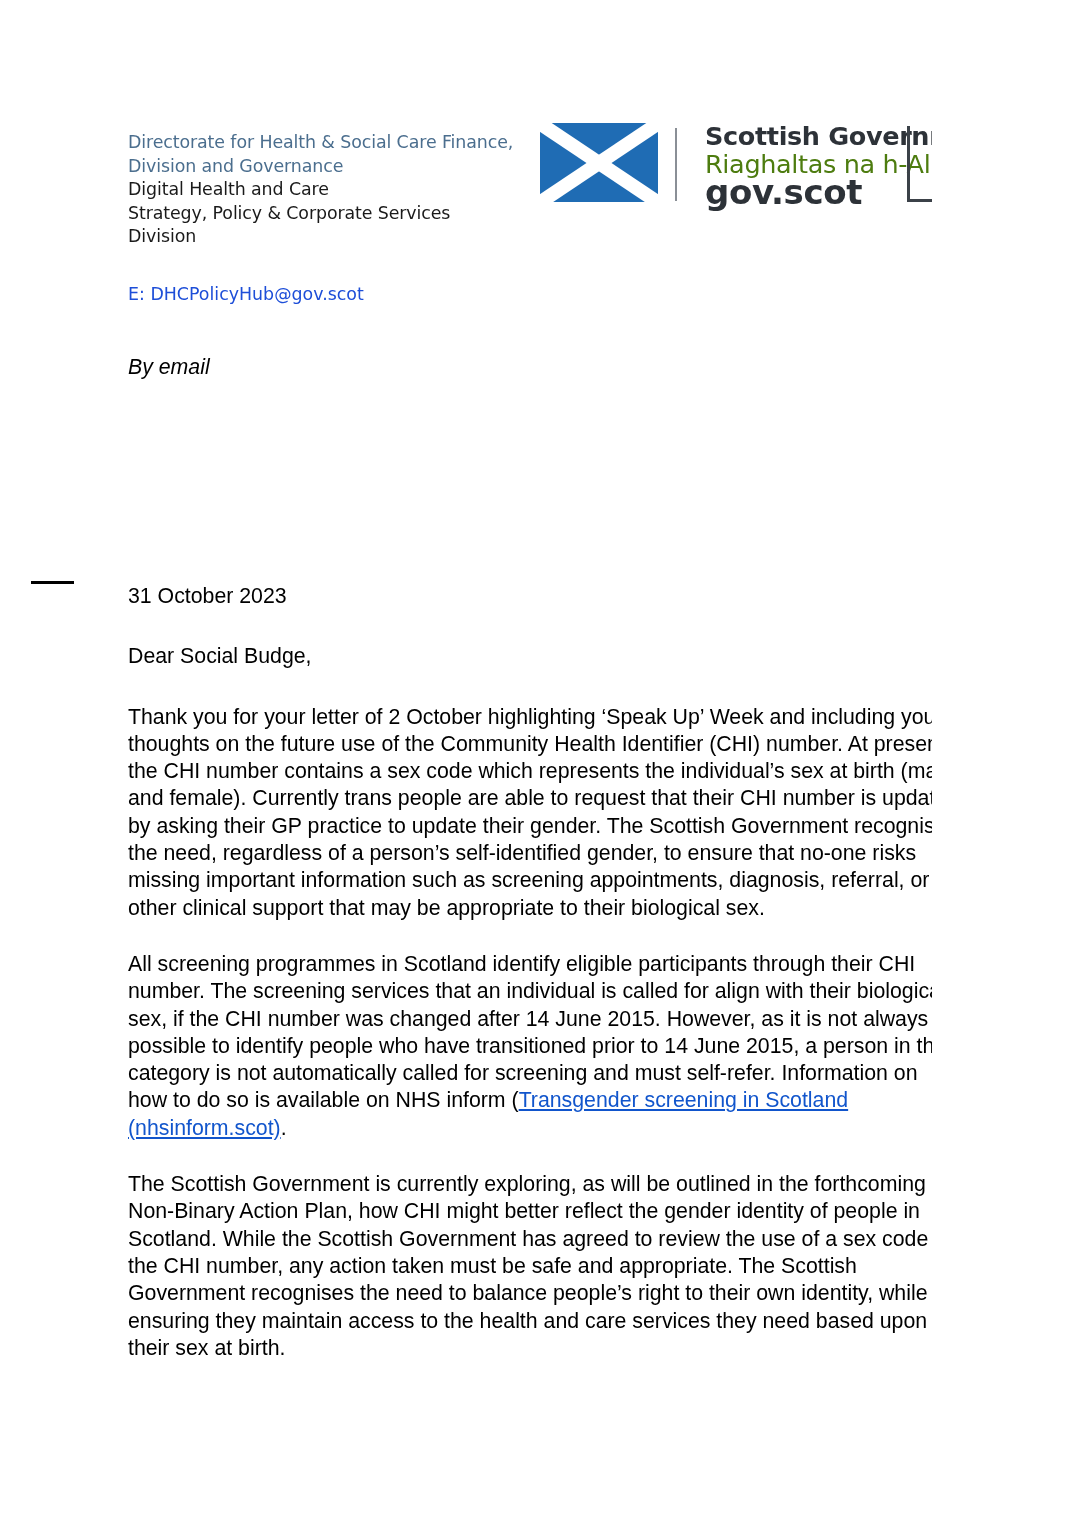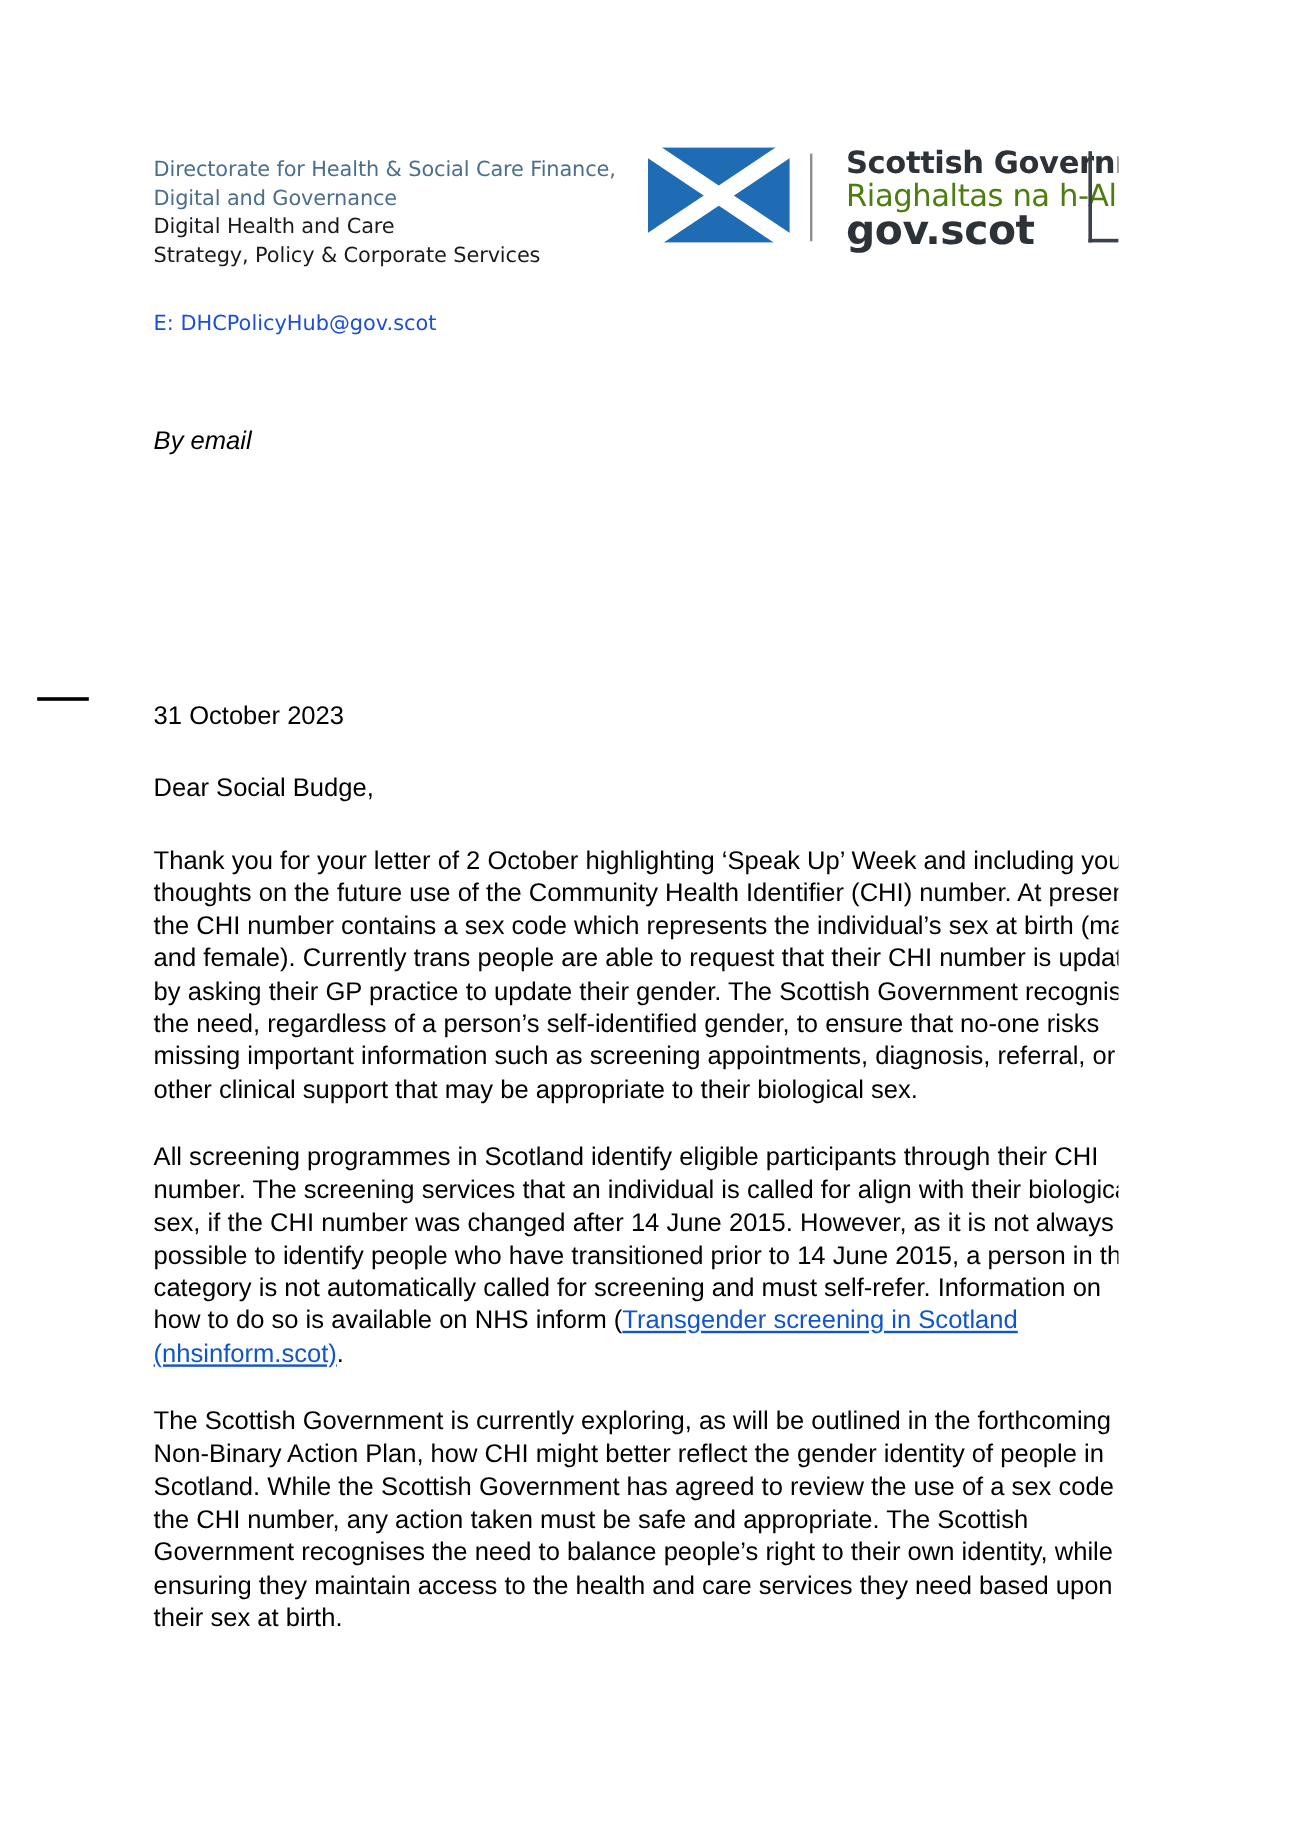--- a/index.html
+++ b/index.html
@@ -182,23 +182,24 @@
     text-decoration: underline;
   }
 </style>
 </head>
 <body>
 
 <div class="page">
 
   <div class="letterhead">
     <div class="lh-line accent">Directorate for Health &amp; Social Care Finance,</div>
-    <div class="lh-line accent">Digital and Governance</div>
+    <div class="lh-line accent">Division and Governance</div>
     <div class="lh-line">Digital Health and Care</div>
     <div class="lh-line">Strategy, Policy &amp; Corporate Services</div>
+    <div class="lh-line">Division</div>
     <div class="lh-email">E: DHCPolicyHub@gov.scot</div>
   </div>
 
   <div class="logo">
     <div class="saltire">
       <div class="bar a"></div>
       <div class="bar b"></div>
     </div>
     <div class="logo-divider"></div>
     <div class="logo-words">

